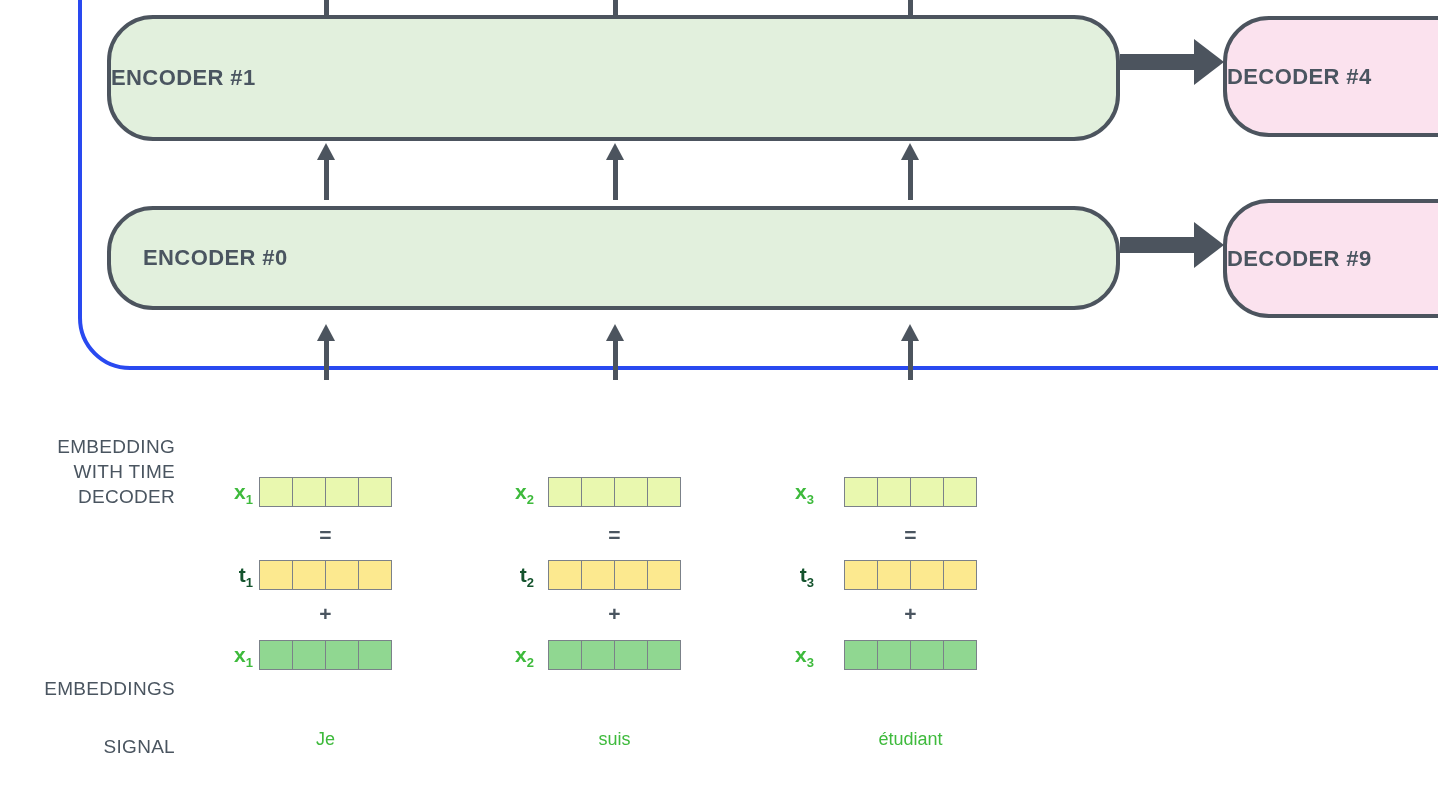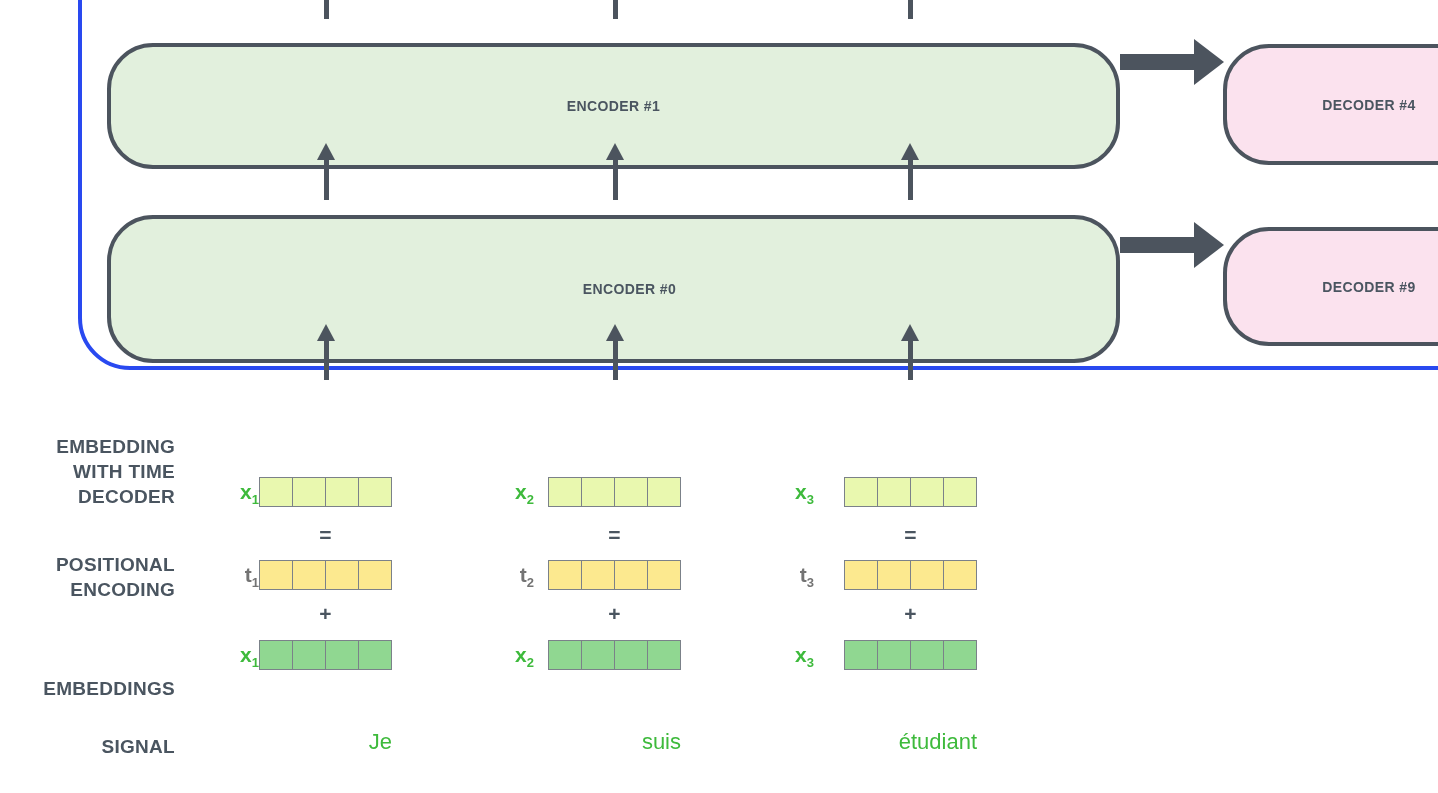--- a/index.html
+++ b/index.html
@@ -8,26 +8,26 @@
     font-family:"Liberation Sans",sans-serif;
   }
   
   .blue-frame{
     position:absolute;left:78px;top:-84px;width:1580px;height:454px;
     box-sizing:border-box;border:4px solid #2949f0;border-radius:0 0 0 52px;
   }
   
   .box{
     position:absolute;box-sizing:border-box;border:4px solid #4c545e;border-radius:46px;
-    display:flex;align-items:center;justify-content:center;
-    color:#4a5560;font-size:14px;font-weight:600;letter-spacing:.4px;margin-top:28px;
+    display:flex;align-items:center;
+    color:#4a5560;font-size:22px;font-weight:600;letter-spacing:.4px;
   }
   .encoder{left:107px;width:1013px;background:#e2f0dd;}
   .enc1{top:15px;height:126px;}
-  .enc0{top:187px;height:148px;padding-left:32px;}
+  .enc0{top:206px;height:104px;padding-left:32px;}
   .decoder{left:1223px;width:292px;background:#fbe2ee;}
   .dec1{top:16px;height:121px;}
   .dec0{top:199px;height:119px;}
   
   .stub{position:absolute;width:5px;background:#4c545e;}
   .shaft{position:absolute;width:5px;background:#4c545e;}
   .head-up{
     position:absolute;width:0;height:0;
     border-left:9px solid transparent;border-right:9px solid transparent;
     border-bottom:17px solid #4c545e;
@@ -45,21 +45,21 @@
   .thick-head{
     position:absolute;left:1194px;width:0;height:0;
     border-top:23px solid transparent;border-bottom:23px solid transparent;
     border-left:30px solid #4c545e;
   }
   .ts1{top:54px;} .th1{top:39px;}
   .ts0{top:237px;} .th0{top:222px;}
   
   .row-label{
     position:absolute;left:0;width:175px;text-align:right;
-    color:#4a5560;font-size:19px;font-weight:700;line-height:25px;letter-spacing:.3px;
+    color:#4a5560;font-size:19px;font-weight:400;line-height:25px;letter-spacing:.3px;
   }
   .lbl-time{top:434px;}
   .lbl-pos{top:552px;}
   .lbl-emb{top:676px;}
   .lbl-input{top:734px;}
   
   .vector{
     position:absolute;width:133px;height:30px;box-sizing:border-box;display:flex;
     border:1.5px solid #7b8189;
   }
@@ -69,34 +69,34 @@
   .row-pos  .vcell{background:#fce98f;}
   .row-emb  .vcell{background:#90d791;}
   .c1{left:259px;} .c2{left:548px;} .c3{left:844px;}
   .r-time{top:477px;} .r-pos{top:560px;} .r-emb{top:640px;}
   
   .sym{
     position:absolute;width:66px;text-align:right;height:30px;line-height:30px;
     font-size:21px;font-weight:700;
   }
   .sym sub{font-size:13px;font-weight:700;}
-  .sc1{left:193px;} .sc2{left:468px;} .sc3{left:748px;}
+  .sc1{left:187px;} .sc2{left:468px;} .sc3{left:748px;}
   .green-txt{color:#3eba3c;}
-  .gold-txt{color:#737373;}
+  .gold-txt{color:#14532d;}
   
   .op{
     position:absolute;width:133px;text-align:center;
     color:#4a5560;font-size:21px;font-weight:700;
   }
   .op-eq{top:523px;}
   .op-plus{top:602px;}
   
   .word{
-    position:absolute;width:133px;text-align:right;top:729px;
-    color:#3eba3c;font-size:22px;font-weight:400;
+    position:absolute;width:133px;text-align:center;top:729px;
+    color:#3eba3c;font-size:18px;font-weight:400;
   }
 </style>
 </head>
 <body>
 
 <div class="stage">
 
   <div class="blue-frame"></div>
 
   <div class="stub stub-top ax1"></div>
@@ -134,24 +134,20 @@
   <div class="thick-shaft ts1"></div>
   <div class="thick-head th1"></div>
   <div class="thick-shaft ts0"></div>
   <div class="thick-head th0"></div>
 
   <div class="row-label lbl-time">
     <div>EMBEDDING</div>
     <div>WITH TIME</div>
     <div>DECODER</div>
   </div>
-  <div class="row-label lbl-pos">
-    <div>POSITIONAL</div>
-    <div>ENCODING</div>
-  </div>
   <div class="row-label lbl-emb">
     <div>EMBEDDINGS</div>
   </div>
   <div class="row-label lbl-input">
     <div>SIGNAL</div>
   </div>
 
   <span class="sym green-txt sc1 r-time"><span>x</span><sub>1</sub></span>
   <div class="vector row-time c1 r-time">
       <div class="vcell"></div>

